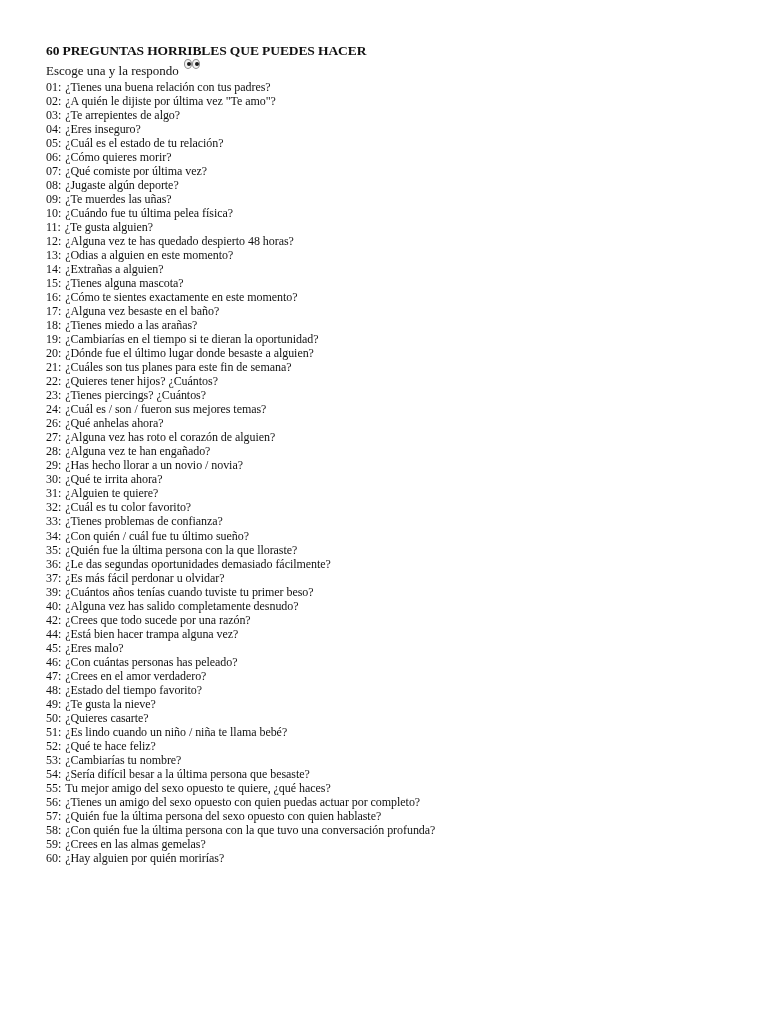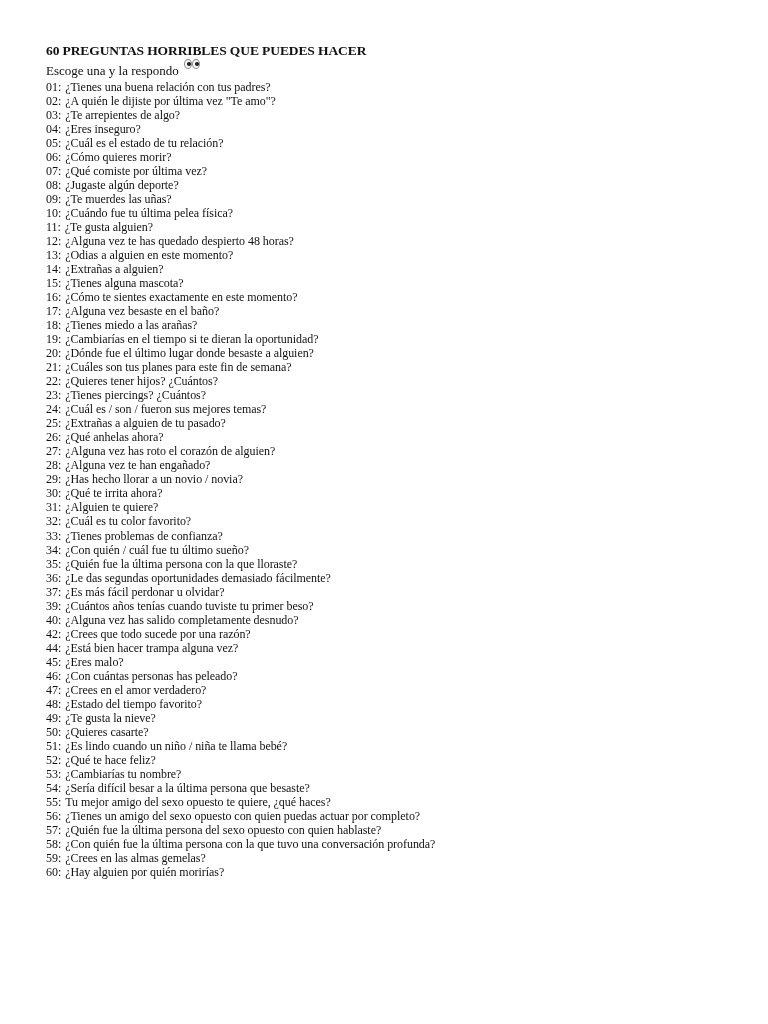--- a/index.html
+++ b/index.html
@@ -121,21 +121,20 @@
       <li class="q"><span class="num">15</span><span class="sep">:</span><span class="qt">¿Tienes alguna mascota?</span></li>
       <li class="q"><span class="num">16</span><span class="sep">:</span><span class="qt">¿Cómo te sientes exactamente en este momento?</span></li>
       <li class="q"><span class="num">17</span><span class="sep">:</span><span class="qt">¿Alguna vez besaste en el baño?</span></li>
       <li class="q"><span class="num">18</span><span class="sep">:</span><span class="qt">¿Tienes miedo a las arañas?</span></li>
       <li class="q"><span class="num">19</span><span class="sep">:</span><span class="qt">¿Cambiarías en el tiempo si te dieran la oportunidad?</span></li>
       <li class="q"><span class="num">20</span><span class="sep">:</span><span class="qt">¿Dónde fue el último lugar donde besaste a alguien?</span></li>
       <li class="q"><span class="num">21</span><span class="sep">:</span><span class="qt">¿Cuáles son tus planes para este fin de semana?</span></li>
       <li class="q"><span class="num">22</span><span class="sep">:</span><span class="qt">¿Quieres tener hijos? ¿Cuántos?</span></li>
       <li class="q"><span class="num">23</span><span class="sep">:</span><span class="qt">¿Tienes piercings? ¿Cuántos?</span></li>
       <li class="q"><span class="num">24</span><span class="sep">:</span><span class="qt">¿Cuál es / son / fueron sus mejores temas?</span></li>
-      <li class="q"><span class="num">25</span><span class="sep">:</span><span class="qt">¿Extrañas a alguien de tu pasado?</span></li>
       <li class="q"><span class="num">26</span><span class="sep">:</span><span class="qt">¿Qué anhelas ahora?</span></li>
       <li class="q"><span class="num">27</span><span class="sep">:</span><span class="qt">¿Alguna vez has roto el corazón de alguien?</span></li>
       <li class="q"><span class="num">28</span><span class="sep">:</span><span class="qt">¿Alguna vez te han engañado?</span></li>
       <li class="q"><span class="num">29</span><span class="sep">:</span><span class="qt">¿Has hecho llorar a un novio / novia?</span></li>
       <li class="q"><span class="num">30</span><span class="sep">:</span><span class="qt">¿Qué te irrita ahora?</span></li>
       <li class="q"><span class="num">31</span><span class="sep">:</span><span class="qt">¿Alguien te quiere?</span></li>
       <li class="q"><span class="num">32</span><span class="sep">:</span><span class="qt">¿Cuál es tu color favorito?</span></li>
       <li class="q"><span class="num">33</span><span class="sep">:</span><span class="qt">¿Tienes problemas de confianza?</span></li>
       <li class="q"><span class="num">34</span><span class="sep">:</span><span class="qt">¿Con quién / cuál fue tu último sueño?</span></li>
       <li class="q"><span class="num">35</span><span class="sep">:</span><span class="qt">¿Quién fue la última persona con la que lloraste?</span></li>

